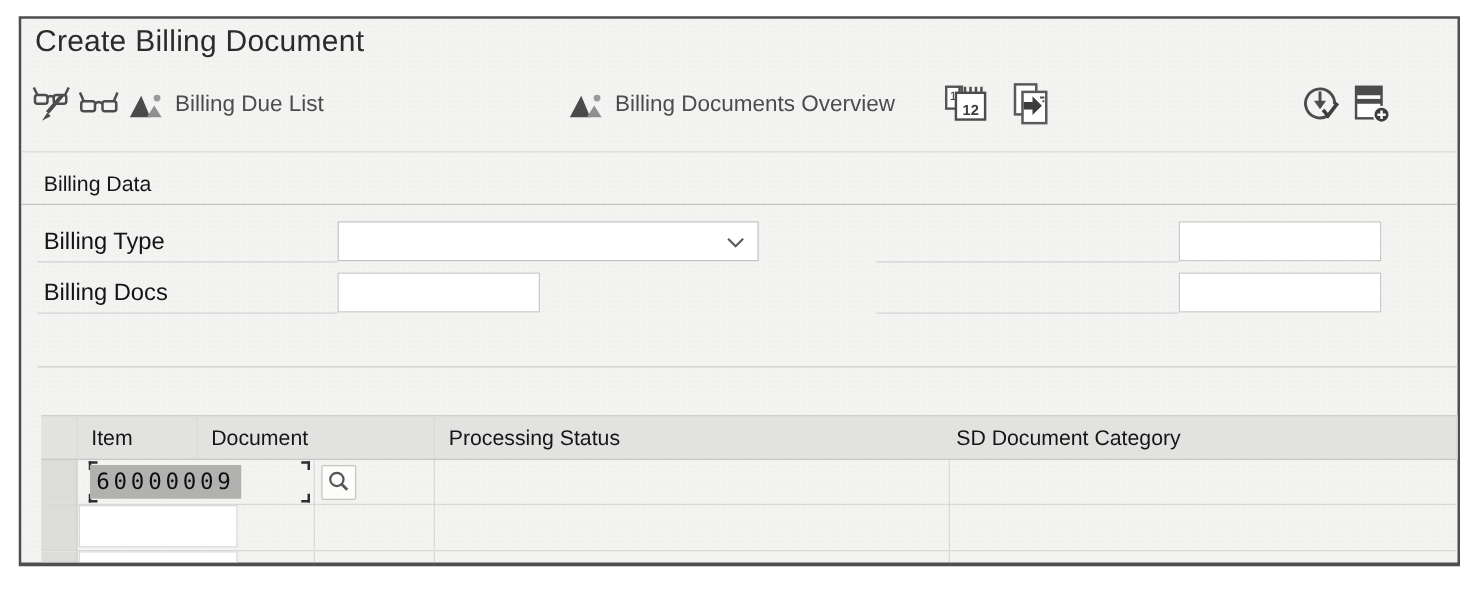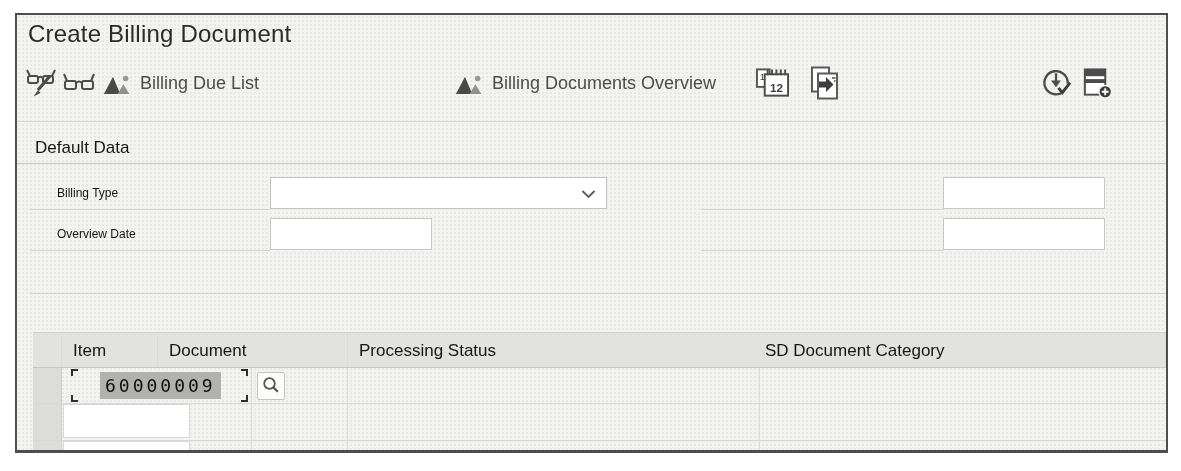--- a/index.html
+++ b/index.html
@@ -24,21 +24,21 @@
 
   .divider { position:absolute; height:1px; }
   .sep-toolbar { left:0; right:0; top:106px; background:#d9d9d8; }
   .sep-default { left:0; right:0; top:148px; background:#c4c4c3; }
   .sep-docs    { left:13px; right:0; top:278px; background:#cdcdcc; }
 
   .section-title { position:absolute; white-space:nowrap; }
   .default-title { left:18px; top:123px; font-size:17px; color:#161616; }
   .docs-title    { left:20px; top:286px; font-size:16px; color:#454545; }
 
-  .form-label { position:absolute; height:33px; line-height:33px; font-size:12px; color:#141414; white-space:nowrap;margin-left:22px; }
+  .form-label { position:absolute; height:33px; line-height:33px; font-size:19px; color:#141414; white-space:nowrap; }
   .label-underline { position:absolute; height:1px; background:#d4d4d3; }
 
   .combo {
     position:absolute; left:253px; top:162px; width:337px; height:32px;
     background:#ffffff; border:1px solid #c2c2c1;
   }
   .combo .chev { position:absolute; right:10px; top:12px; }
 
   .field {
     position:absolute; width:162px; height:32px; background:#ffffff;
@@ -71,21 +71,20 @@
   .fc { position:absolute; width:7px; height:7px; border:0 solid #2e2e2e; }
   .fc-tl { left:0; top:0; border-left-width:2px; border-top-width:2px; }
   .fc-tr { right:0; top:0; border-right-width:2px; border-top-width:2px; }
   .fc-bl { left:0; bottom:0; border-left-width:2px; border-bottom-width:2px; }
   .fc-br { right:0; bottom:0; border-right-width:2px; border-bottom-width:2px; }
   .selected-value {
     position:absolute; left:1px; top:3px; height:27px;
     background:#b1b1b0; color:#0f0f0f;
     font-family:"DejaVu Sans Mono", monospace; font-size:18px; letter-spacing:3px;
     padding:3px 5px 12px 5px;
-    margin-left:28px;
   }
   .search-btn {
     position:absolute; left:5px; top:4px; width:28px; height:28px;
     background:#fcfcfb; border:1px solid #c3c3c2; border-radius:2px;
     display:flex; align-items:center; justify-content:center;
   }
   .cell-input {
     position:absolute; left:1px; top:0; width:127px; height:34px;
     background:#ffffff; border:1px solid #d9d9d8;
     font-family:"DejaVu Sans Mono", monospace; font-size:18px; padding:0 4px; outline:none;
@@ -190,35 +189,35 @@
           <rect x="5" y="13" width="21" height="4" fill="#4c4c4c"></rect>
           <circle cx="26" cy="26" r="6.5" fill="#3c3c3c" stroke="#f3f3f2" stroke-width="1.5"></circle>
           <path d="M26 22.5 V29.5 M22.5 26 H29.5" stroke="#ffffff" stroke-width="2"></path>
         </svg>
       </div>
 
     </div>
 
     <div class="divider sep-toolbar"></div>
 
-    <div class="section-title default-title">Default Data</div>
+    <div class="section-title default-title">Billing Data</div>
     <div class="divider sep-default"></div>
 
     <div class="form-label" style="left:18px; top:162px;">Billing Type</div>
     <div class="label-underline" style="left:13px; top:194px; width:240px;"></div>
     <div class="combo">
       <svg class="chev" width="15" height="9" viewBox="0 0 15 9">
         <path d="M1.5 1 L7.5 7 L13.5 1" fill="none" stroke="#5a5a5a" stroke-width="1.8"></path>
       </svg>
     </div>
 
     <div class="label-underline" style="left:684px; top:194px; width:242px;"></div>
     <input class="field f-serv" value="" style="">
 
-    <div class="form-label" style="left:18px; top:203px;">Overview Date</div>
+    <div class="form-label" style="left:18px; top:203px;">Billing Docs</div>
     <div class="label-underline" style="left:13px; top:235px; width:240px;"></div>
     <input class="field f-billing-date" value="" style="">
 
     <div class="label-underline" style="left:684px; top:235px; width:242px;"></div>
     <input class="field f-pricing" value="" style="">
 
     <div class="divider sep-docs"></div>
 
     <div class="tbl">
       <div class="trow thead">

